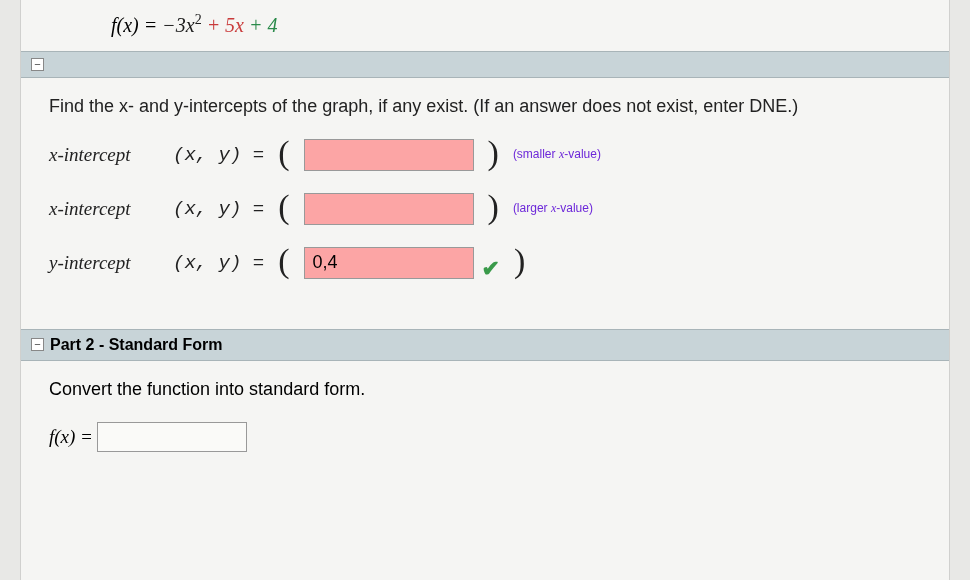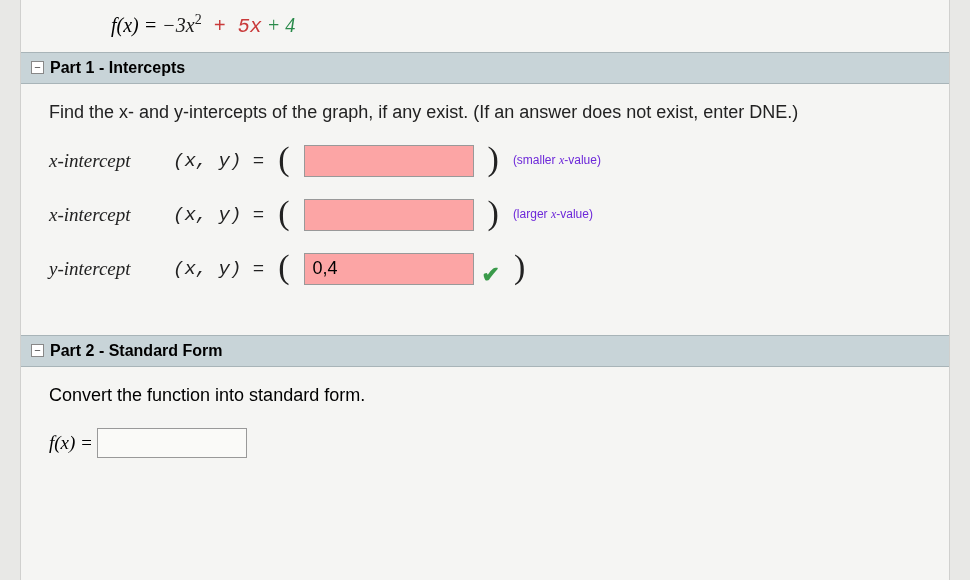--- a/index.html
+++ b/index.html
@@ -20,21 +20,21 @@
     border-right: 1px solid #d0d0ce;
   }
   .formula-row {
     padding: 12px 0 14px 90px;
     font-size: 20px;
     font-style: italic;
     font-family: 'Times New Roman', serif;
   }
   .formula-row .fx { font-style: italic; }
   .formula-row .neg3 { color: #1a1a1a; text-align: center; }
-  .formula-row .plus5x { color: #c93a3a; font-family: Liberation Mono, monospace; }
+  .formula-row .plus5x { color: #c93a3a; }
   .formula-row .plus4 { color: #2a8a4a; }
   sup { font-size: 0.7em; vertical-align: super; font-style: normal;}
   .part-header {
     background: #c8d4d8;
     border-top: 1px solid #a8b4b8;
     border-bottom: 1px solid #a8b4b8;
     padding: 6px 10px;
     font-weight: bold;
     font-size: 16px;
     display: flex;
@@ -130,21 +130,20 @@
 <body>
 
 <div class="page">
 
   <div class="formula-row">
     <span class="fx">f(x) = </span><span class="neg3"><span>−3x</span><sup>2</sup></span><span class="plus5x"> + 5x</span><span class="plus4"> + 4</span>
   </div>
 
   <div class="part-header">
     <span class="collapse-icon">−</span>
-    <span>Part 1 - Intercepts</span>
   </div>
 
   <div class="part-body">
     <div class="instruction">Find the x- and y-intercepts of the graph, if any exist. (If an answer does not exist, enter DNE.)</div>
 
     <div class="row">
       <span class="row-label">x-intercept</span>
       <span class="xy-eq">(x, y) = </span>
       <span class="big-paren">(</span>
       <input class="answer-input" value="" style="">

